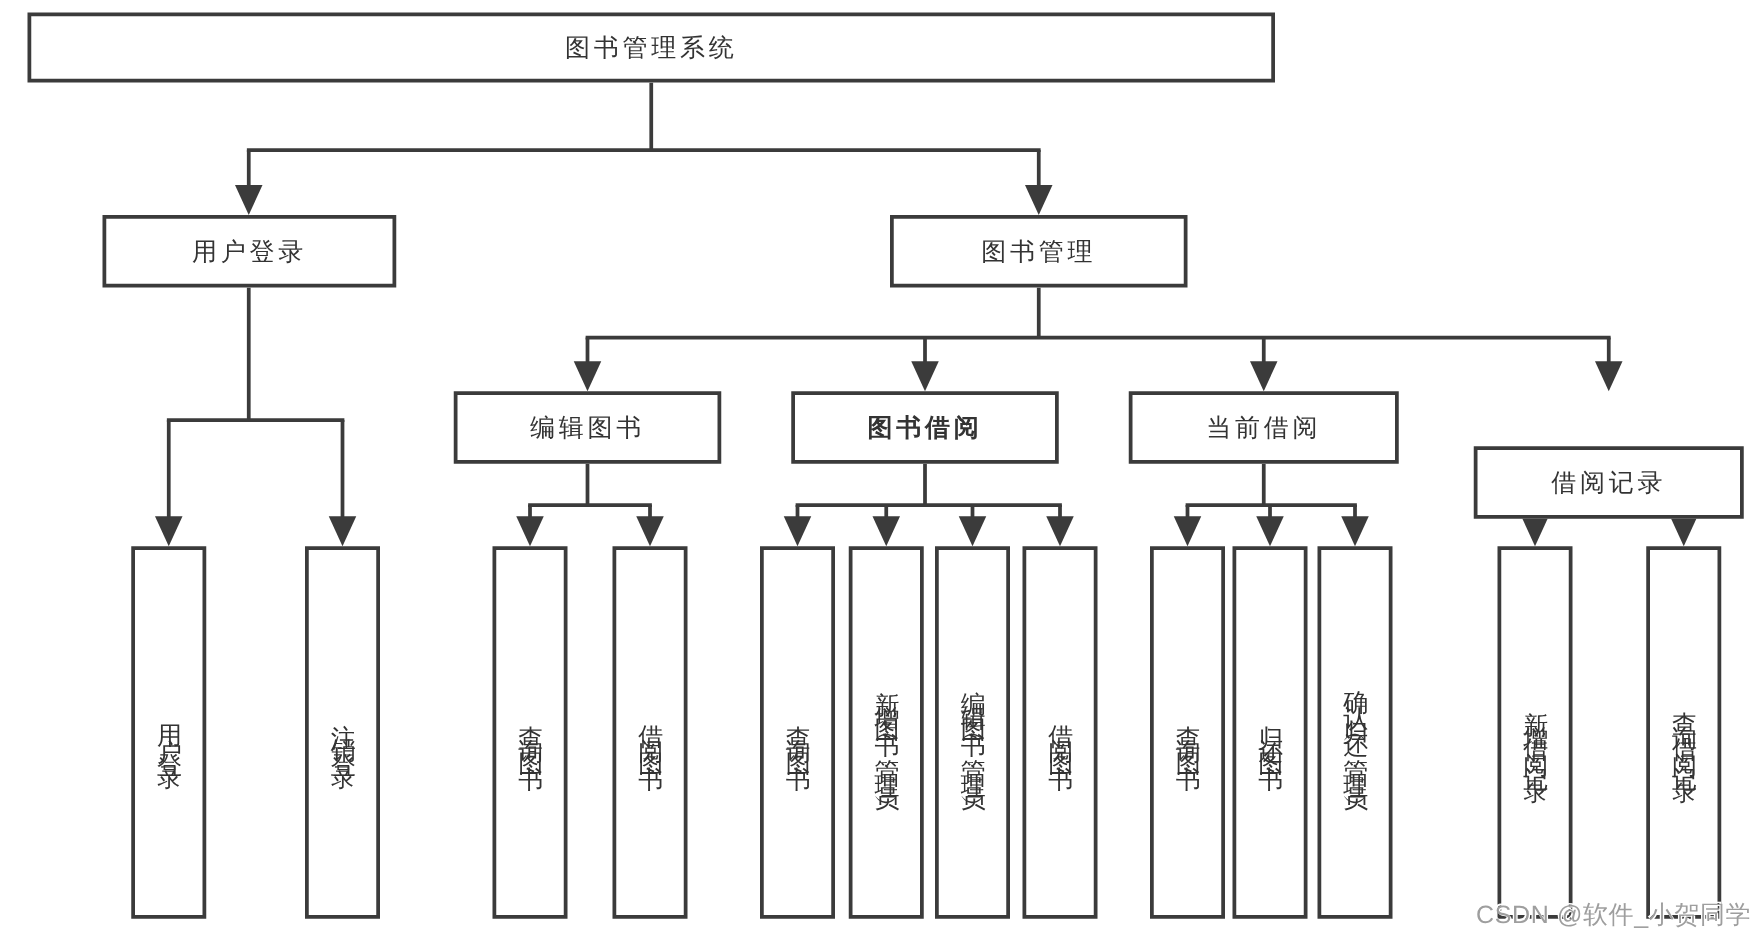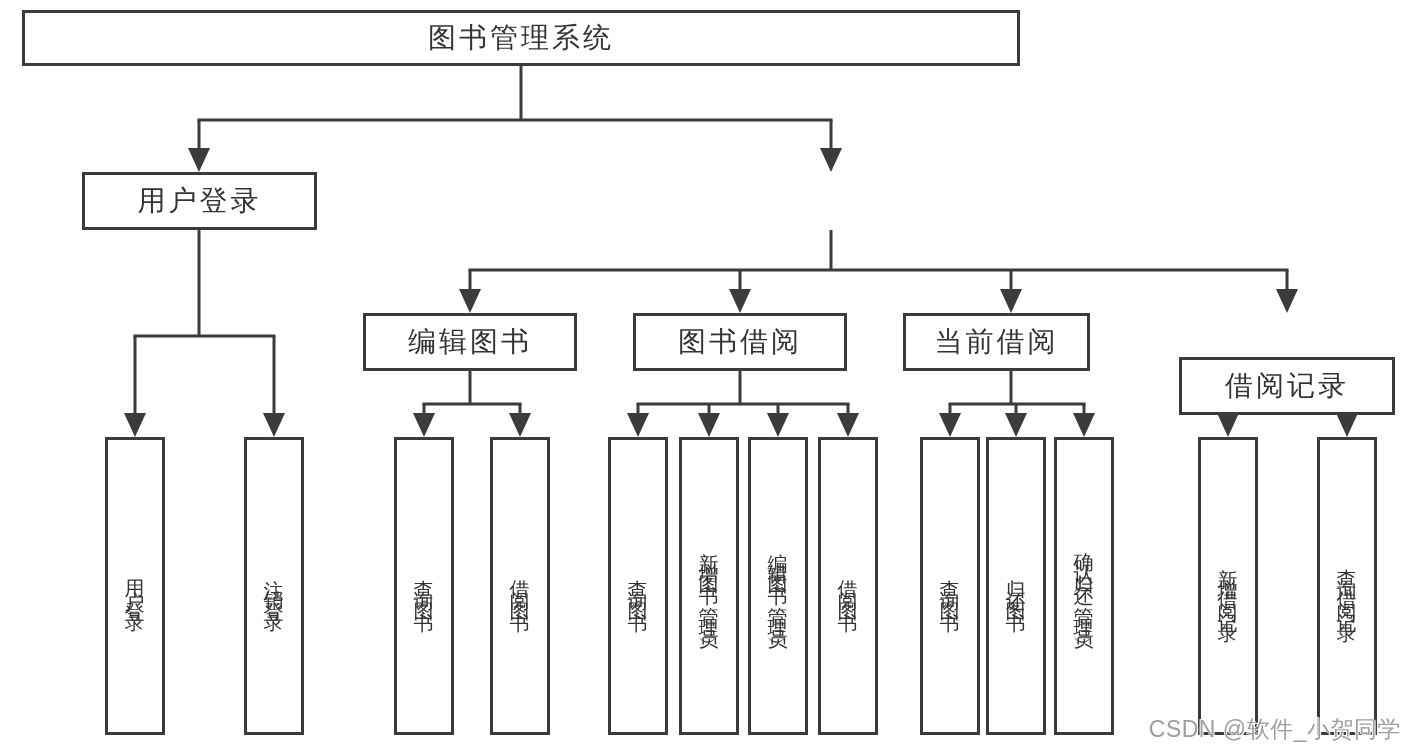--- a/index.html
+++ b/index.html
@@ -12,21 +12,21 @@
   }
   .wires { position:absolute; left:0; top:0; z-index:1; }
   .wires path { stroke:#3b3b3b; stroke-width:3; fill:none; }
   .wires polygon { fill:#3b3b3b; stroke:none; }
   .node {
     position:absolute; z-index:2;
     box-sizing:border-box;
     border:3px solid #3b3b3b;
     background:#ffffff;
     display:flex; align-items:center; justify-content:center;
-    font-size:28px; letter-spacing:3px;
+    font-size:20px; letter-spacing:3px;
     color:#333333;
     white-space:nowrap;
     text-align:right;
   }
   .hnode { height:58px; }
   .root  { left:22px; top:10px; width:998px; height:56px; }
   .vnode {
     position:absolute; z-index:2; top:437px;
     width:60px; height:298px;
     box-sizing:border-box;
@@ -34,21 +34,21 @@
     background:#ffffff;
     display:flex; align-items:center; justify-content:center;
     writing-mode:vertical-rl; text-orientation:mixed;
     font-size:20px; letter-spacing:0.55em;
     color:#333333;
     line-height:1;
   }
   .watermark {
     position:absolute; z-index:3;
     right:4px; bottom:2px;
-    font-size:23px; letter-spacing:0.5px;
+    font-size:20px; letter-spacing:0.5px;
     color:#9e9e9e;
     text-shadow:1px 1px 0 #ffffff, -1px -1px 0 #ffffff;
   }
 </style>
 </head>
 <body>
 
 <div class="canvas">
 
   <svg class="wires" width="1405" height="747" viewBox="0 0 1405 747">
@@ -109,24 +109,25 @@
     <path d="M1226.5 404 H1348.5"></path>
     <path d="M1228 404 V415"></path>
       <polygon points="1217,413 1239,413 1228,437"></polygon>
     <path d="M1347 404 V415"></path>
       <polygon points="1336,413 1358,413 1347,437"></polygon>
   </svg>
 
   <div class="node root">图书管理系统</div>
 
   <div class="node hnode" style="left:82px;top:172px;width:235px;">用户登录</div>
+  <div class="node hnode" style="left:712px;top:172px;width:238px;">图书管理</div>
 
   <div class="node" style="left:363px;top:313px;width:214px;height:58px;">编辑图书</div>
-  <div class="node" style="left:633px;top:313px;width:214px;height:58px;">图书借阅</div>
-  <div class="node" style="left:903px;top:313px;width:187px;height:58px;">当前借阅</div>
+  <div class="node" style="left:633px;top:313px;width:214px;height:58px;font-weight:bold;">图书借阅</div>
+  <div class="node" style="left:903px;top:313px;width:216px;height:58px;">当前借阅</div>
   <div class="node" style="left:1179px;top:313px;width:216px;height:58px;margin-top:44px;">借阅记录</div>
 
   <div class="vnode" style="left:105px;">用户登录</div>
   <div class="vnode" style="left:244px;">注销登录</div>
 
   <div class="vnode" style="left:394px;">查询图书</div>
   <div class="vnode" style="left:490px;">借阅图书</div>
 
   <div class="vnode" style="left:608px;">查询图书</div>
   <div class="vnode" style="left:679px;">新增图书（管理员）</div>

